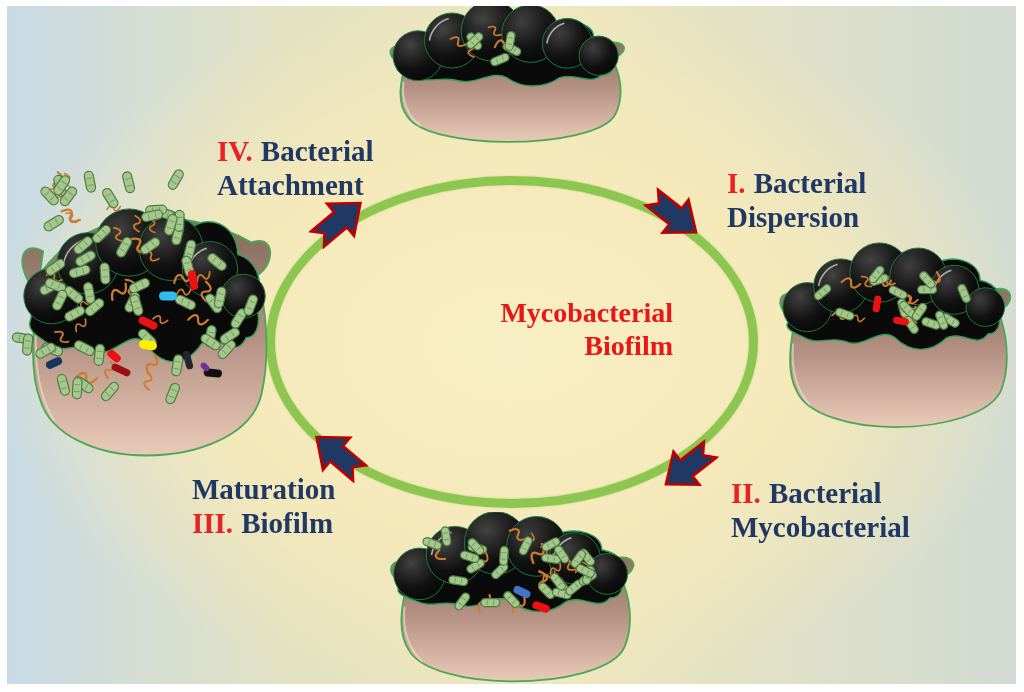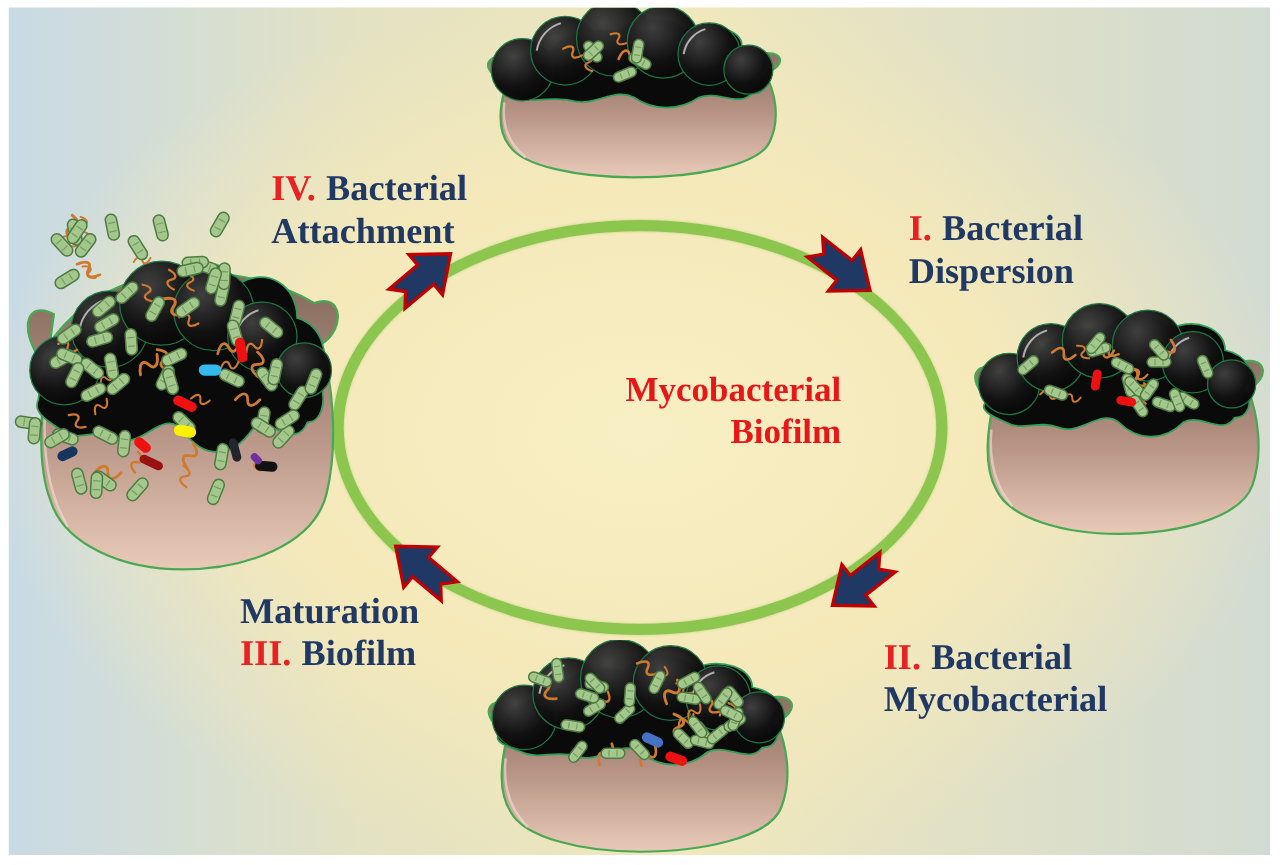--- a/index.html
+++ b/index.html
@@ -23,21 +23,21 @@
   .center-title{
     position:absolute;left:346px;top:290px;width:320px;z-index:2;
     text-align:right;color:#e81717;font-weight:bold;font-size:28px;line-height:33px;
   }
   .stage-label{
     position:absolute;z-index:4;font-weight:bold;font-size:29px;line-height:34px;
     color:#1f3864;white-space:nowrap;
   }
   .numeral{color:#e82222;margin-right:0.28em;}
   #label-1{left:720px;top:160px;}
-  #label-2{left:700px;top:470px;margin-top:33px;}
+  #label-2{left:724px;top:470px;}
   #label-3{left:185px;top:466px;}
   #label-4{left:210px;top:128px;}
   .arrow-holder{position:absolute;width:84px;height:84px;z-index:3;}
   #arrow-1{left:625px;top:167px;}
   #arrow-2{left:639px;top:419px;}
   #arrow-3{left:289px;top:407px;}
   #arrow-4{left:290px;top:173px;}
   .illu{position:absolute;z-index:2;}
   #illu-top{left:369px;top:0px;}
   #illu-right{left:759px;top:232px;}

